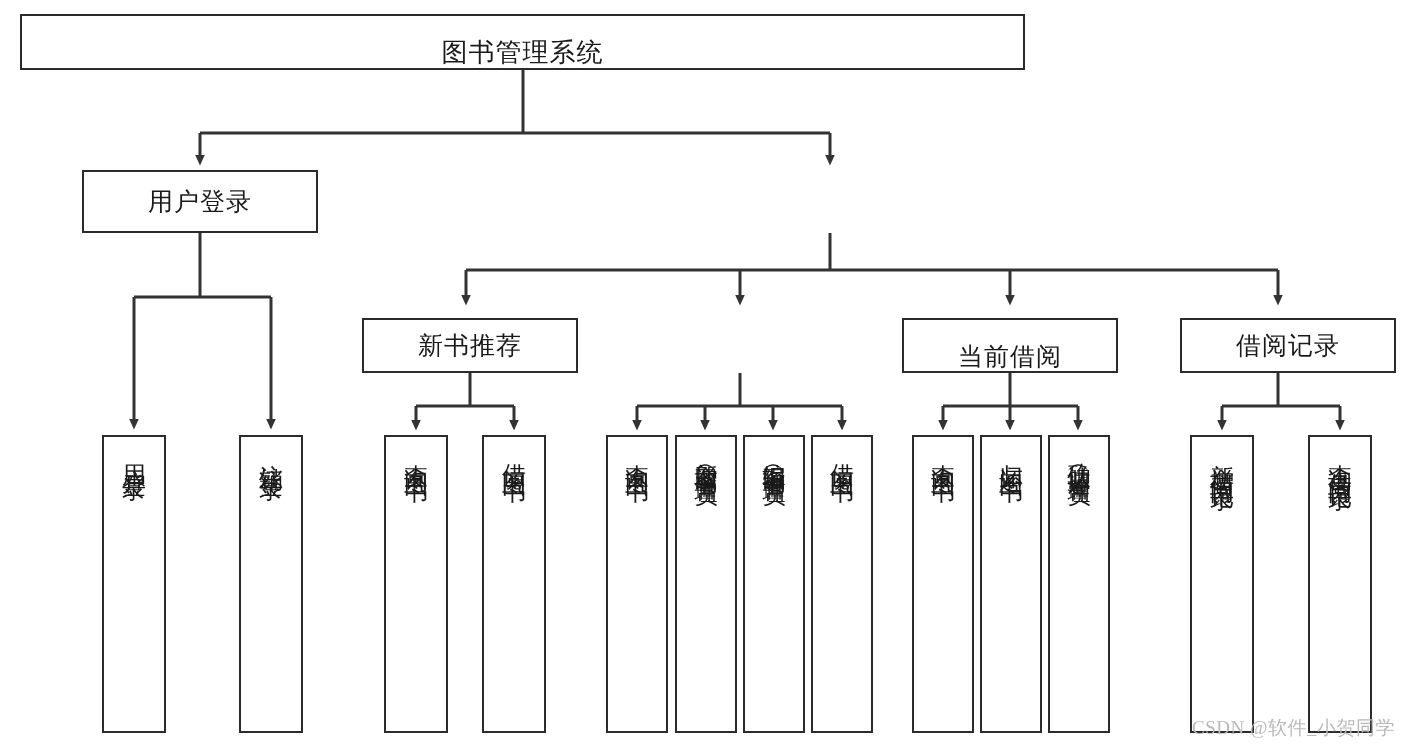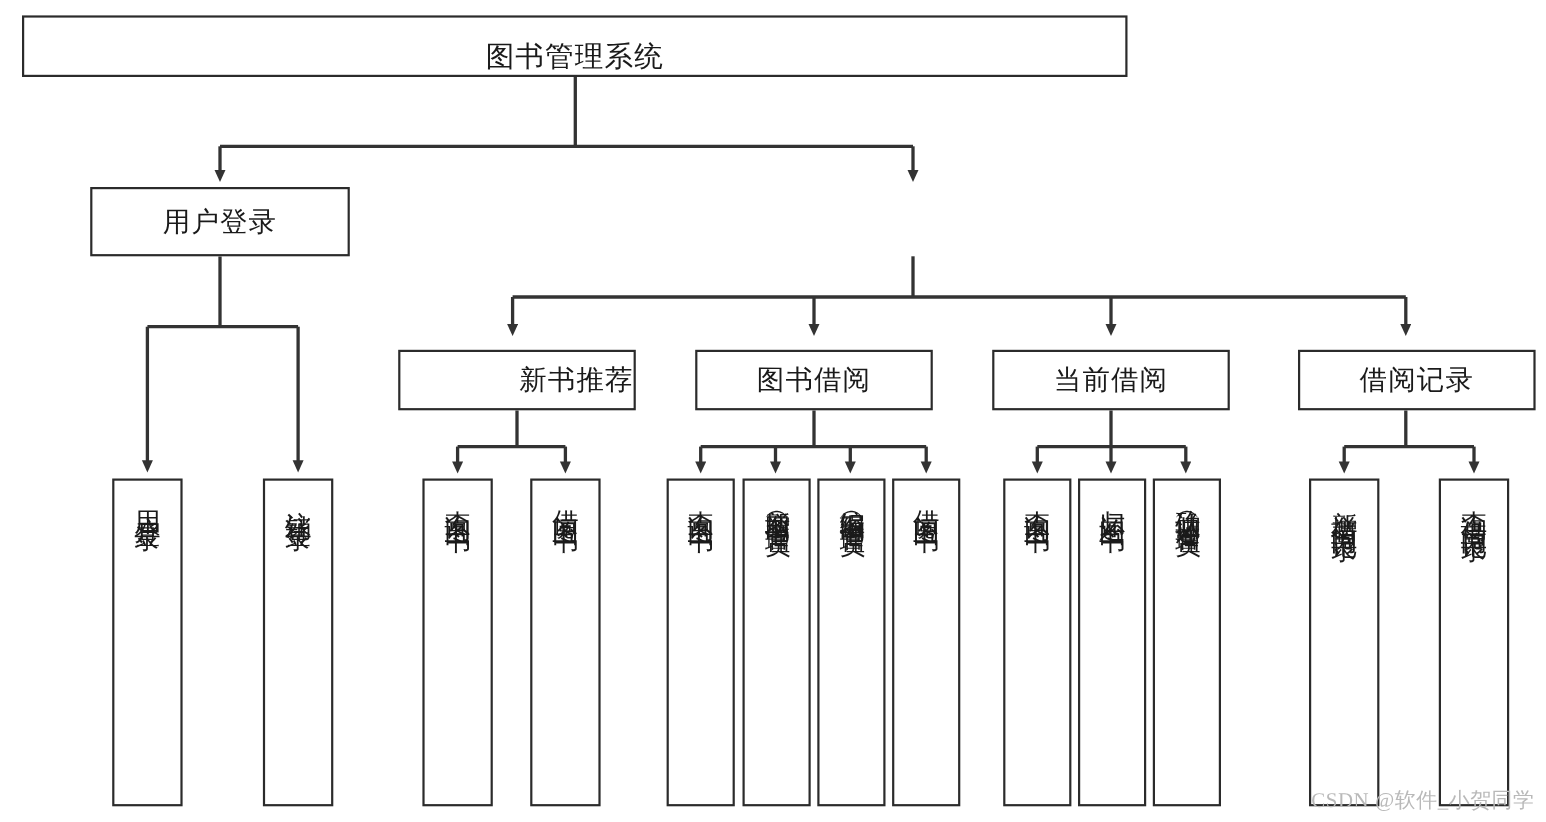--- a/index.html
+++ b/index.html
@@ -138,29 +138,26 @@
 
   <div class="node h root" style="left:20px; top:14px; width:1005px; height:56px;align-items:flex-end;">
     <span class="label">图书管理系统</span>
   </div>
 
   <div class="node h" style="left:82px; top:170px; width:236px; height:63px;">
     <span class="label">用户登录</span>
   </div>
 
 
-  <div class="node h" style="left:362px; top:318px; width:216px; height:55px;justify-content:flex-end;">
+  <div class="node h" style="left:362px; top:318px; width:216px; height:55px;">
     <span class="label">新书推荐</span>
   </div>
 
-  <div class="node h" style="left:632px; top:318px; width:216px; height:55px;">
-    <span class="label">图书借阅</span>
-  </div>
-
-  <div class="node h" style="left:902px; top:318px; width:216px; height:55px;">
+
+  <div class="node h" style="left:902px; top:318px; width:216px; height:55px;align-items:flex-end;">
     <span class="label">当前借阅</span>
   </div>
 
   <div class="node h" style="left:1180px; top:318px; width:216px; height:55px;">
     <span class="label">借阅记录</span>
   </div>
 
   <div class="node v" style="left:102px; top:435px; width:64px; height:298px;">
     <span class="label">用户登录</span>
   </div>

